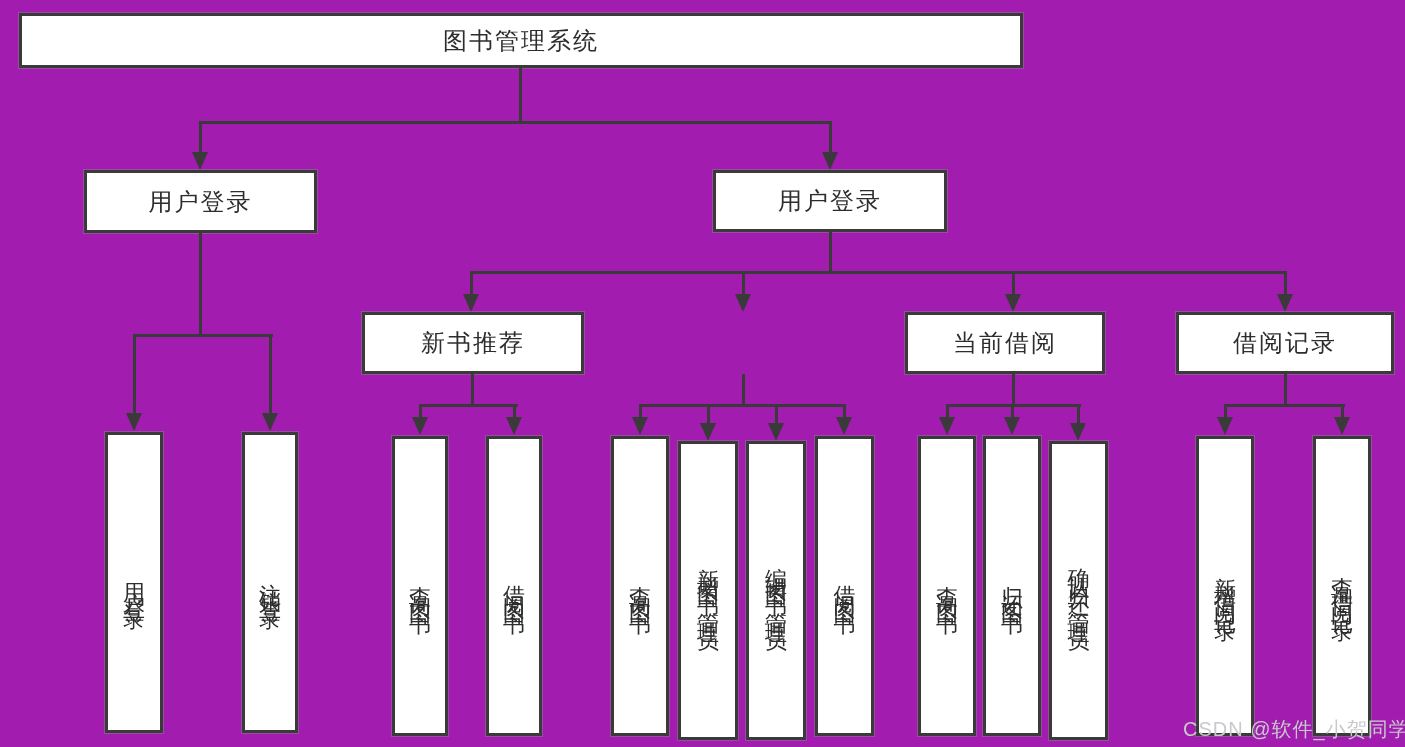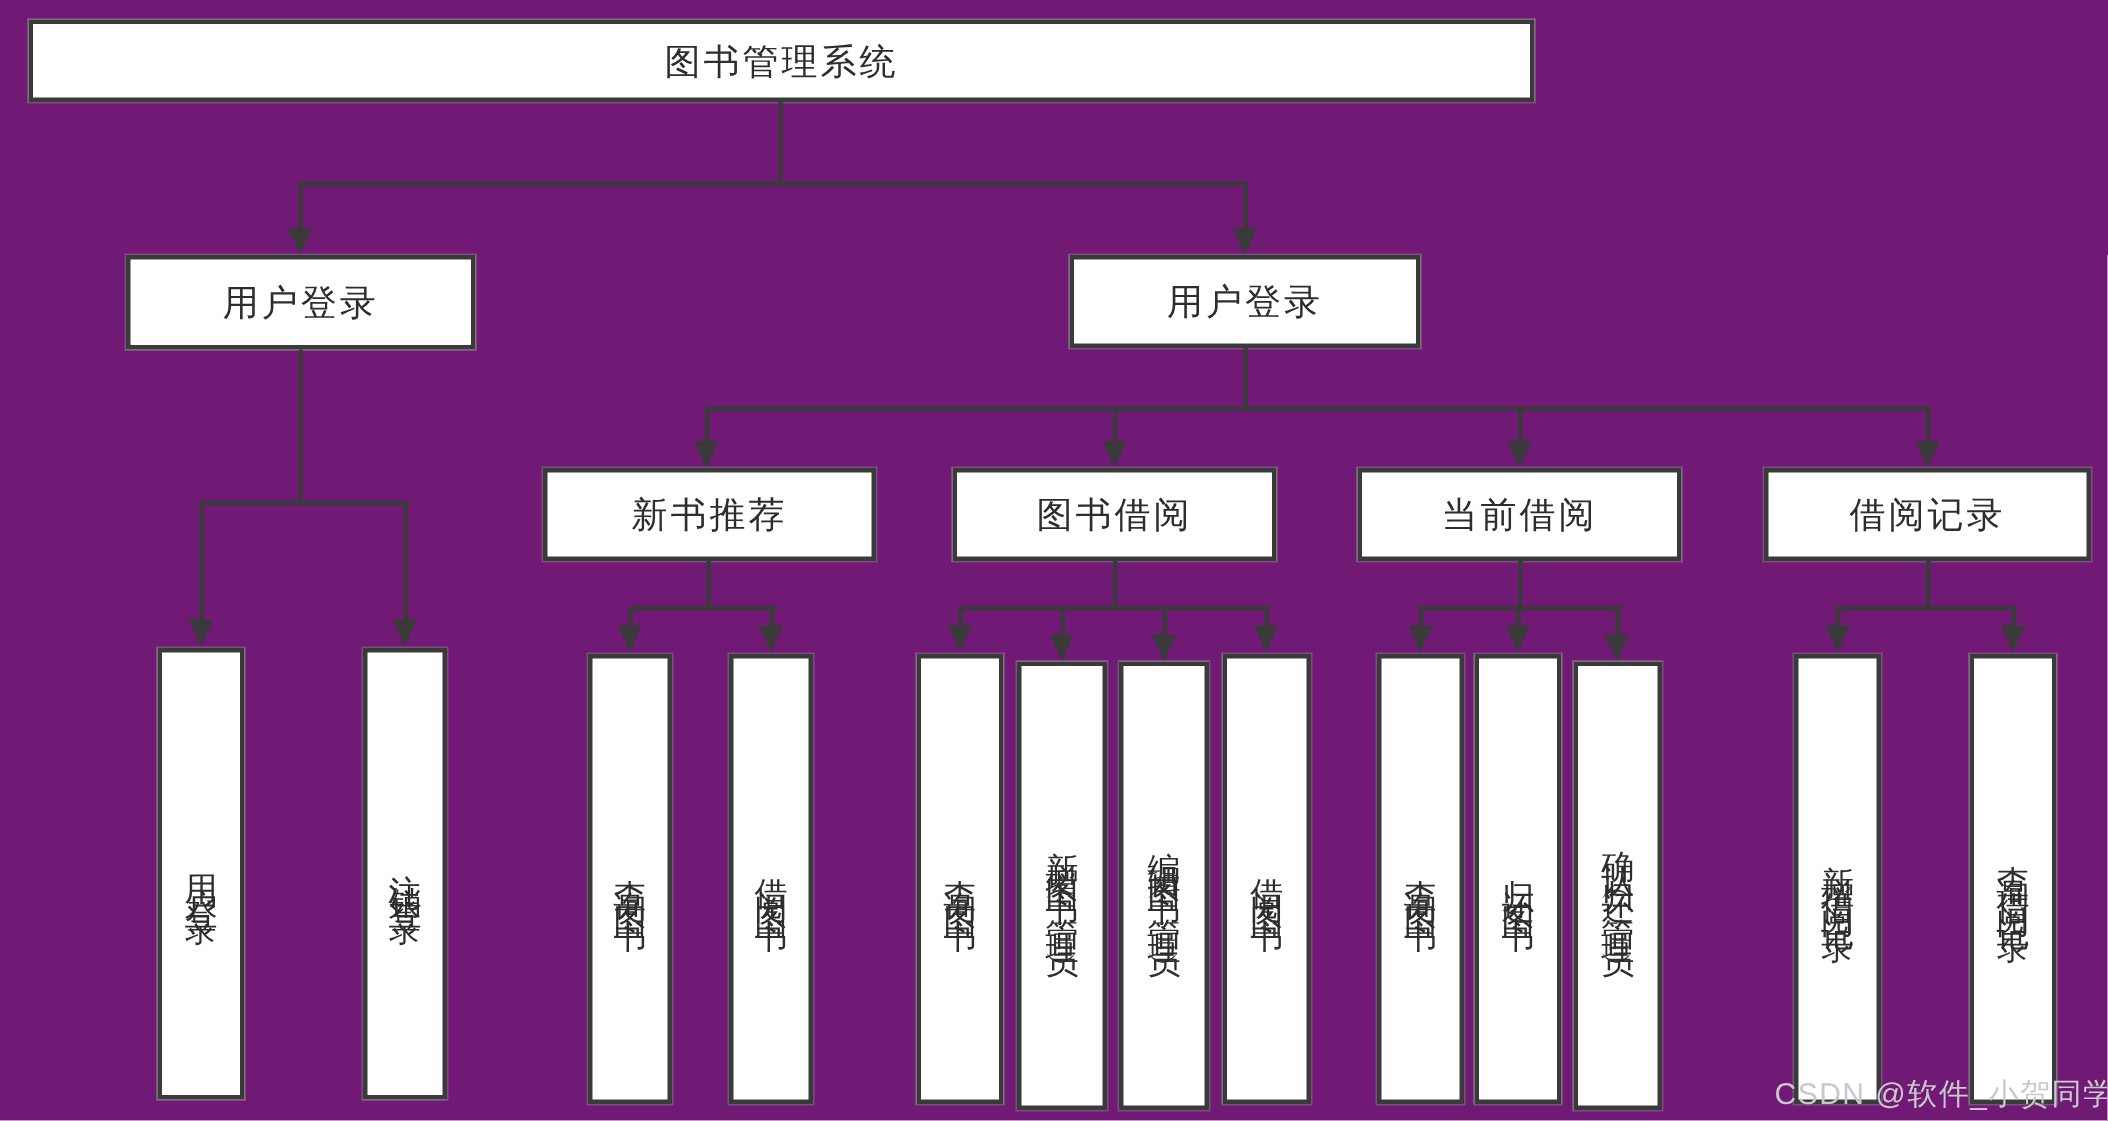--- a/index.html
+++ b/index.html
@@ -1,19 +1,19 @@
 <!DOCTYPE html>
 <html><head>
 <meta charset="utf-8">
 <style>
   html,body{margin:0;padding:0;background:#ffffff;}
   #stage{
     position:relative;
     width:1405px;height:747px;
-    background:#701a75;
+    background:#a21caf;
     font-family:"Liberation Sans",sans-serif;
     overflow:hidden;
   }
   .n{
     position:absolute;
     box-sizing:border-box;
     background:#ffffff;
     border:3px solid #3a3a3a;
     box-shadow:0 0 0 1px rgba(140,140,140,.45);
     display:flex;align-items:center;justify-content:center;
@@ -87,24 +87,21 @@
   <div class="line" style="left:1012px;top:273px;width:3px;height:24px;"></div>
   <div class="line" style="left:1284px;top:273px;width:3px;height:24px;"></div>
   <div class="arrow" style="left:463px;top:294px;"></div>
   <div class="arrow" style="left:735px;top:294px;"></div>
   <div class="arrow" style="left:1005px;top:294px;"></div>
   <div class="arrow" style="left:1277px;top:294px;"></div>
 
   <div class="n" style="left:362px;top:312px;width:222px;height:62px;">
     <span class="hlabel">新书推荐</span>
   </div>
-  <div class="n" style="left:635px;top:312px;width:216px;height:62px;">
-    <span class="hlabel">图书借阅</span>
-  </div>
-  <div class="n" style="left:905px;top:312px;width:216px;height:62px;">
+  <div class="n" style="left:905px;top:312px;width:200px;height:62px;">
     <span class="hlabel">当前借阅</span>
   </div>
   <div class="n" style="left:1176px;top:312px;width:218px;height:62px;">
     <span class="hlabel">借阅记录</span>
   </div>
 
   <div class="line" style="left:471px;top:374px;width:3px;height:32px;"></div>
   <div class="line" style="left:419px;top:404px;width:99px;height:3px;"></div>
   <div class="line" style="left:419px;top:406px;width:3px;height:13px;"></div>
   <div class="line" style="left:513px;top:406px;width:3px;height:13px;"></div>

